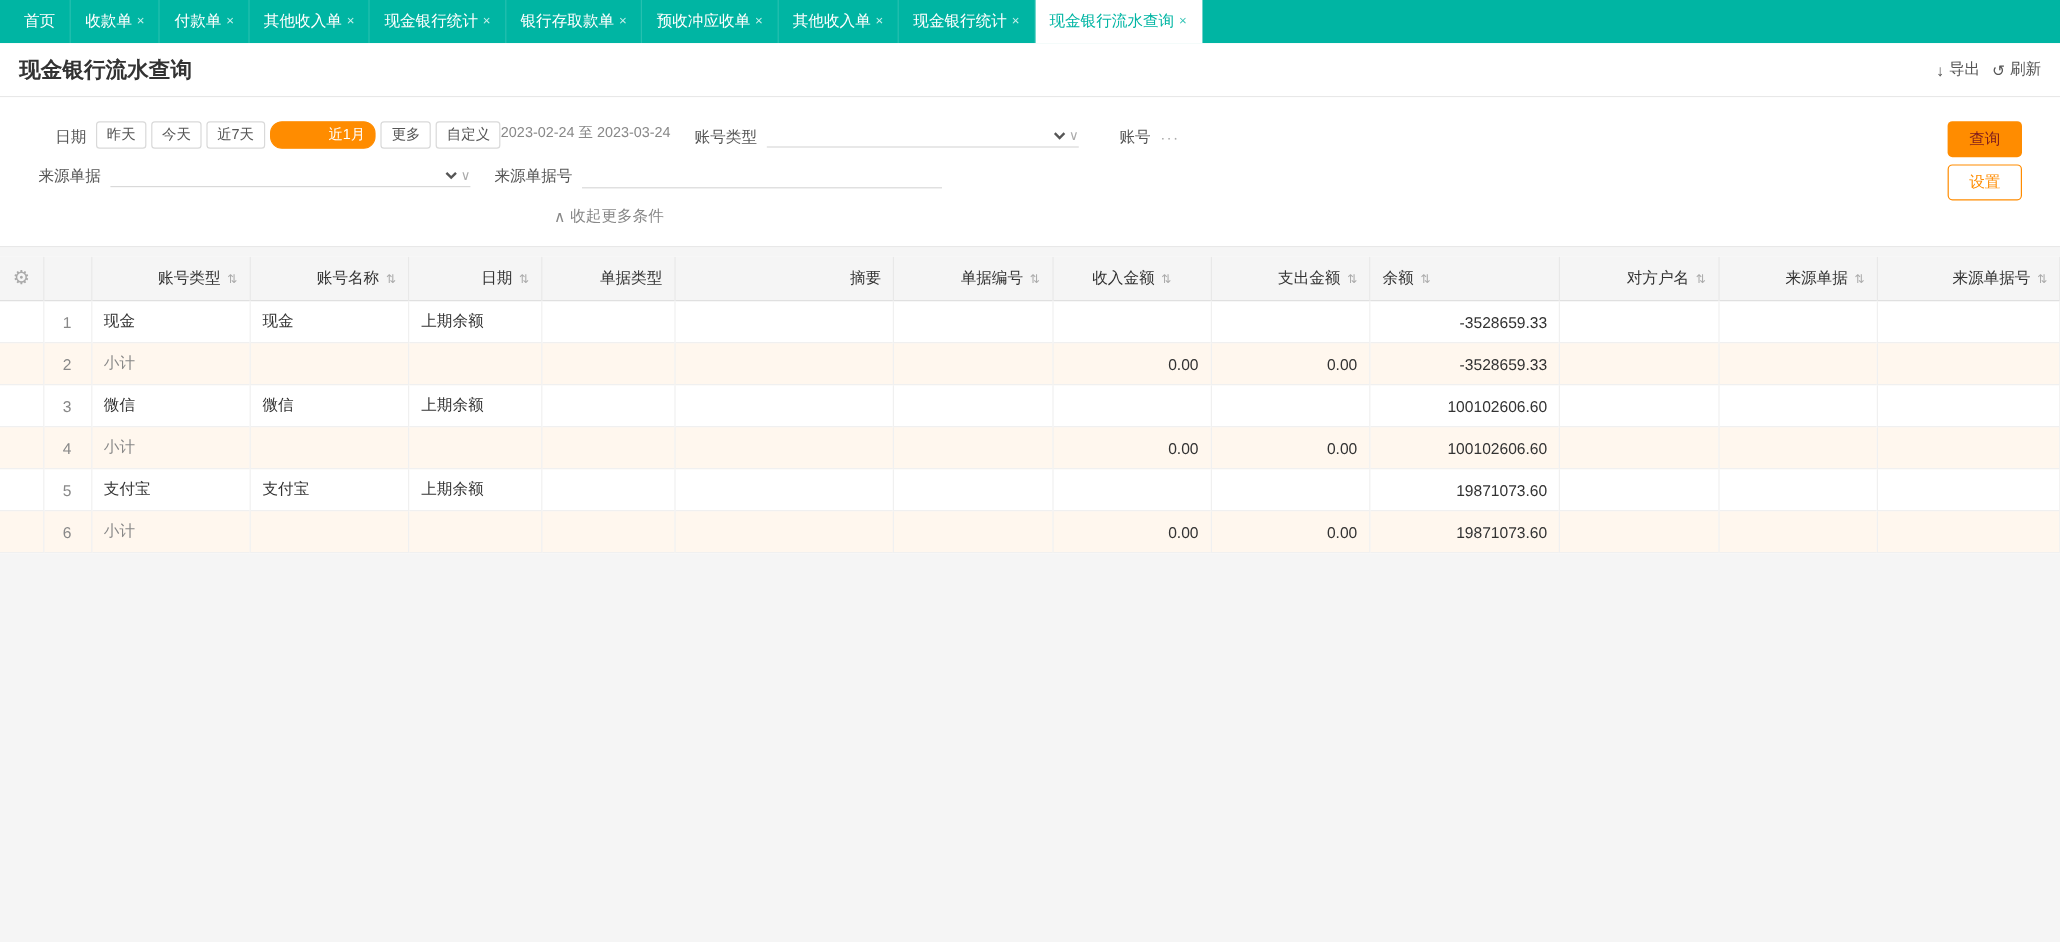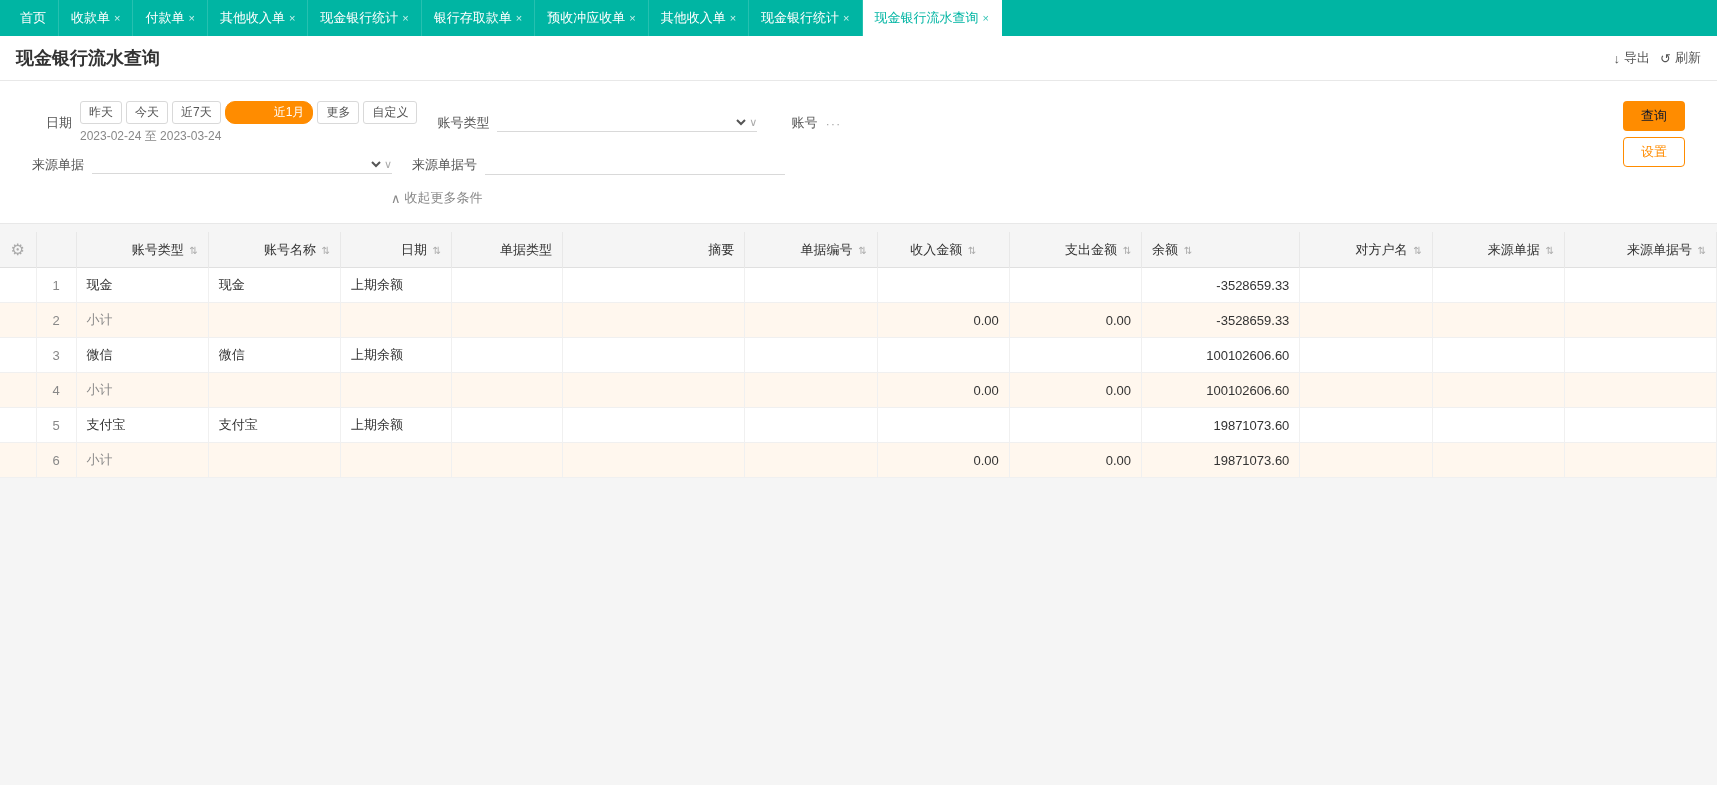--- a/index.html
+++ b/index.html
@@ -119,21 +119,21 @@
       flex: 1;
       color: #555;
       font-size: 13px;
     }
     .filter-chevron {
       color: #aaa;
       font-size: 11px;
     }
     .btn-query {
       background: #ff8c00;
-      color: #0f172a;
+      color: #7f1d1d;
       border: none;
       padding: 6px 18px;
       border-radius: 4px;
       cursor: pointer;
       font-size: 13px;
       text-align: center;
     }
     .btn-settings {
       background: #fff;
       color: #ff8c00;
@@ -213,21 +213,21 @@
       font-size: 16px;
       cursor: pointer;
     }
     .ellipsis-btn {
       color: #aaa;
       cursor: pointer;
       letter-spacing: 1px;
     }
     .date-block {
       display: flex;
-      flex-direction: column;
+      flex-direction: row;
     }
     .date-btn-row {
       display: flex;
       gap: 4px;
       align-items: center;
       margin-bottom: 3px;
     }
     .filter-group {
       display: flex;
       align-items: center;

